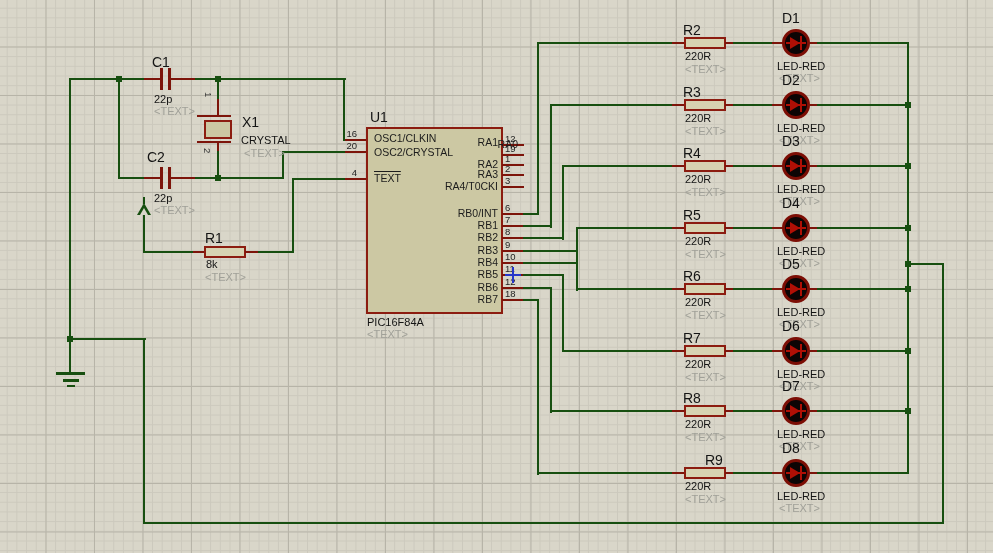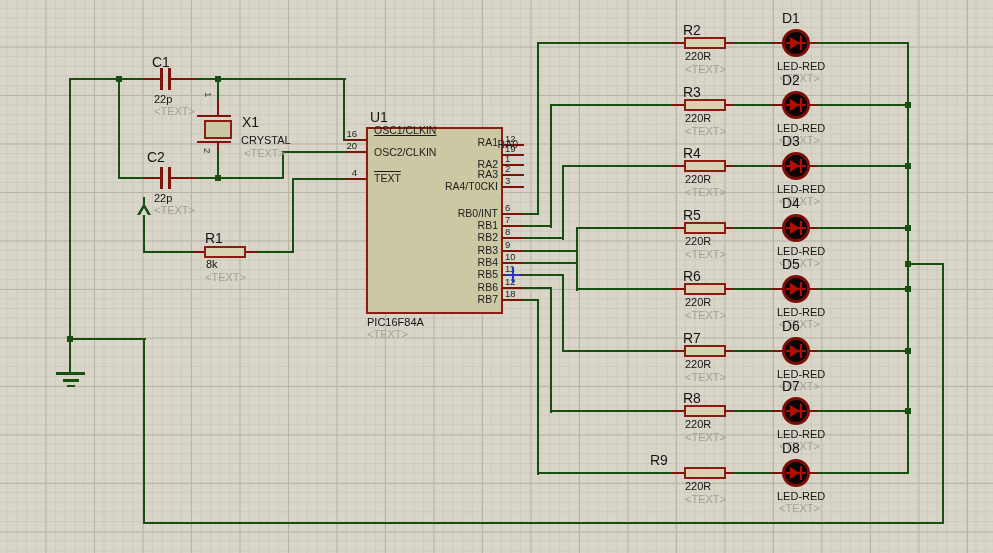--- a/index.html
+++ b/index.html
@@ -114,22 +114,22 @@
   <div class="lbl ref" style="left:370px;top:109px;">U1</div>
   <div class="lbl val" style="left:367px;top:316px;">PIC16F84A</div>
   <div class="lbl ph" style="left:367px;top:328px;">&lt;TEXT&gt;</div>
 
   <div class="lead" style="left:345px;top:139px;width:21px;height:2px;"></div>
   <div class="lead" style="left:345px;top:151px;width:21px;height:2px;"></div>
   <div class="lead" style="left:345px;top:178px;width:21px;height:2px;"></div>
   <div class="lbl num r-align" style="left:333px;top:128px;width:24px;">16</div>
   <div class="lbl num r-align" style="left:333px;top:140px;width:24px;">20</div>
   <div class="lbl num r-align" style="left:333px;top:167px;width:24px;">4</div>
-  <div class="lbl pname" style="left:374px;top:124px;text-decoration:underline;">OSC1/CLKIN</div>
-  <div class="lbl pname" style="left:374px;top:146px;">OSC2/CLKIN</div>
+  <div class="lbl pname" style="left:374px;top:132px;">OSC1/CLKIN</div>
+  <div class="lbl pname" style="left:374px;top:146px;">OSC2/CRYSTAL</div>
   <div class="lbl pname over" style="left:374px;top:172px;">TEXT</div>
 
   <div class="lead" style="left:502px;top:144px;width:22px;height:2px;"></div>
   <div class="lead" style="left:502px;top:154px;width:22px;height:2px;"></div>
   <div class="lead" style="left:502px;top:164px;width:22px;height:2px;"></div>
   <div class="lead" style="left:502px;top:174px;width:22px;height:2px;"></div>
   <div class="lead" style="left:502px;top:186px;width:22px;height:2px;"></div>
   <div class="lead" style="left:502px;top:213px;width:22px;height:2px;"></div>
   <div class="lead" style="left:502px;top:225px;width:22px;height:2px;"></div>
   <div class="lead" style="left:502px;top:237px;width:22px;height:2px;"></div>
@@ -335,20 +335,20 @@
   <div class="rbody" style="left:684px;top:467px;"></div>
   <div class="lead" style="left:725px;top:472px;width:9px;height:2px;"></div>
   <div class="w" style="left:733px;top:472px;width:40px;height:2px;"></div>
   <div class="lead" style="left:772px;top:472px;width:12px;height:2px;"></div>
   <div class="ledc" style="left:782px;top:459px;"></div>
   <div class="ledline" style="left:786px;top:472px;width:20px;height:2px;"></div>
   <div class="ledtri" style="left:790px;top:467px;"></div>
   <div class="ledline" style="left:800px;top:466px;width:2px;height:14px;"></div>
   <div class="lead" style="left:808px;top:472px;width:10px;height:2px;"></div>
   <div class="w" style="left:817px;top:472px;width:91px;height:2px;"></div>
-  <div class="lbl ref" style="left:650px;top:452px;">R9</div>
+  <div class="lbl ref" style="left:705px;top:452px;">R9</div>
   <div class="lbl val" style="left:685px;top:480px;">220R</div>
   <div class="lbl ph" style="left:685px;top:493px;">&lt;TEXT&gt;</div>
   <div class="lbl ph" style="left:779px;top:502px;z-index:1;">&lt;TEXT&gt;</div>
   <div class="lbl ref" style="left:782px;top:440px;z-index:2;">D8</div>
   <div class="lbl val" style="left:777px;top:490px;">LED-RED</div>
 
 </div>
 
 </body></html>

